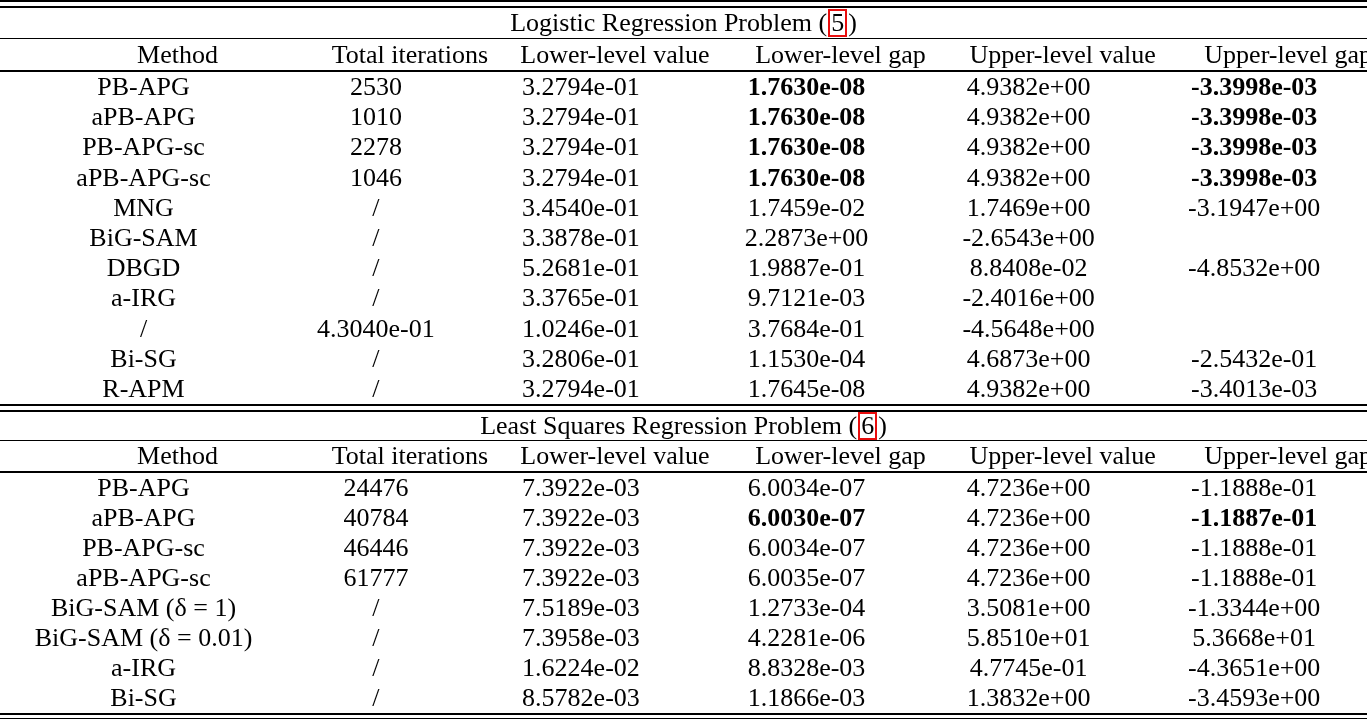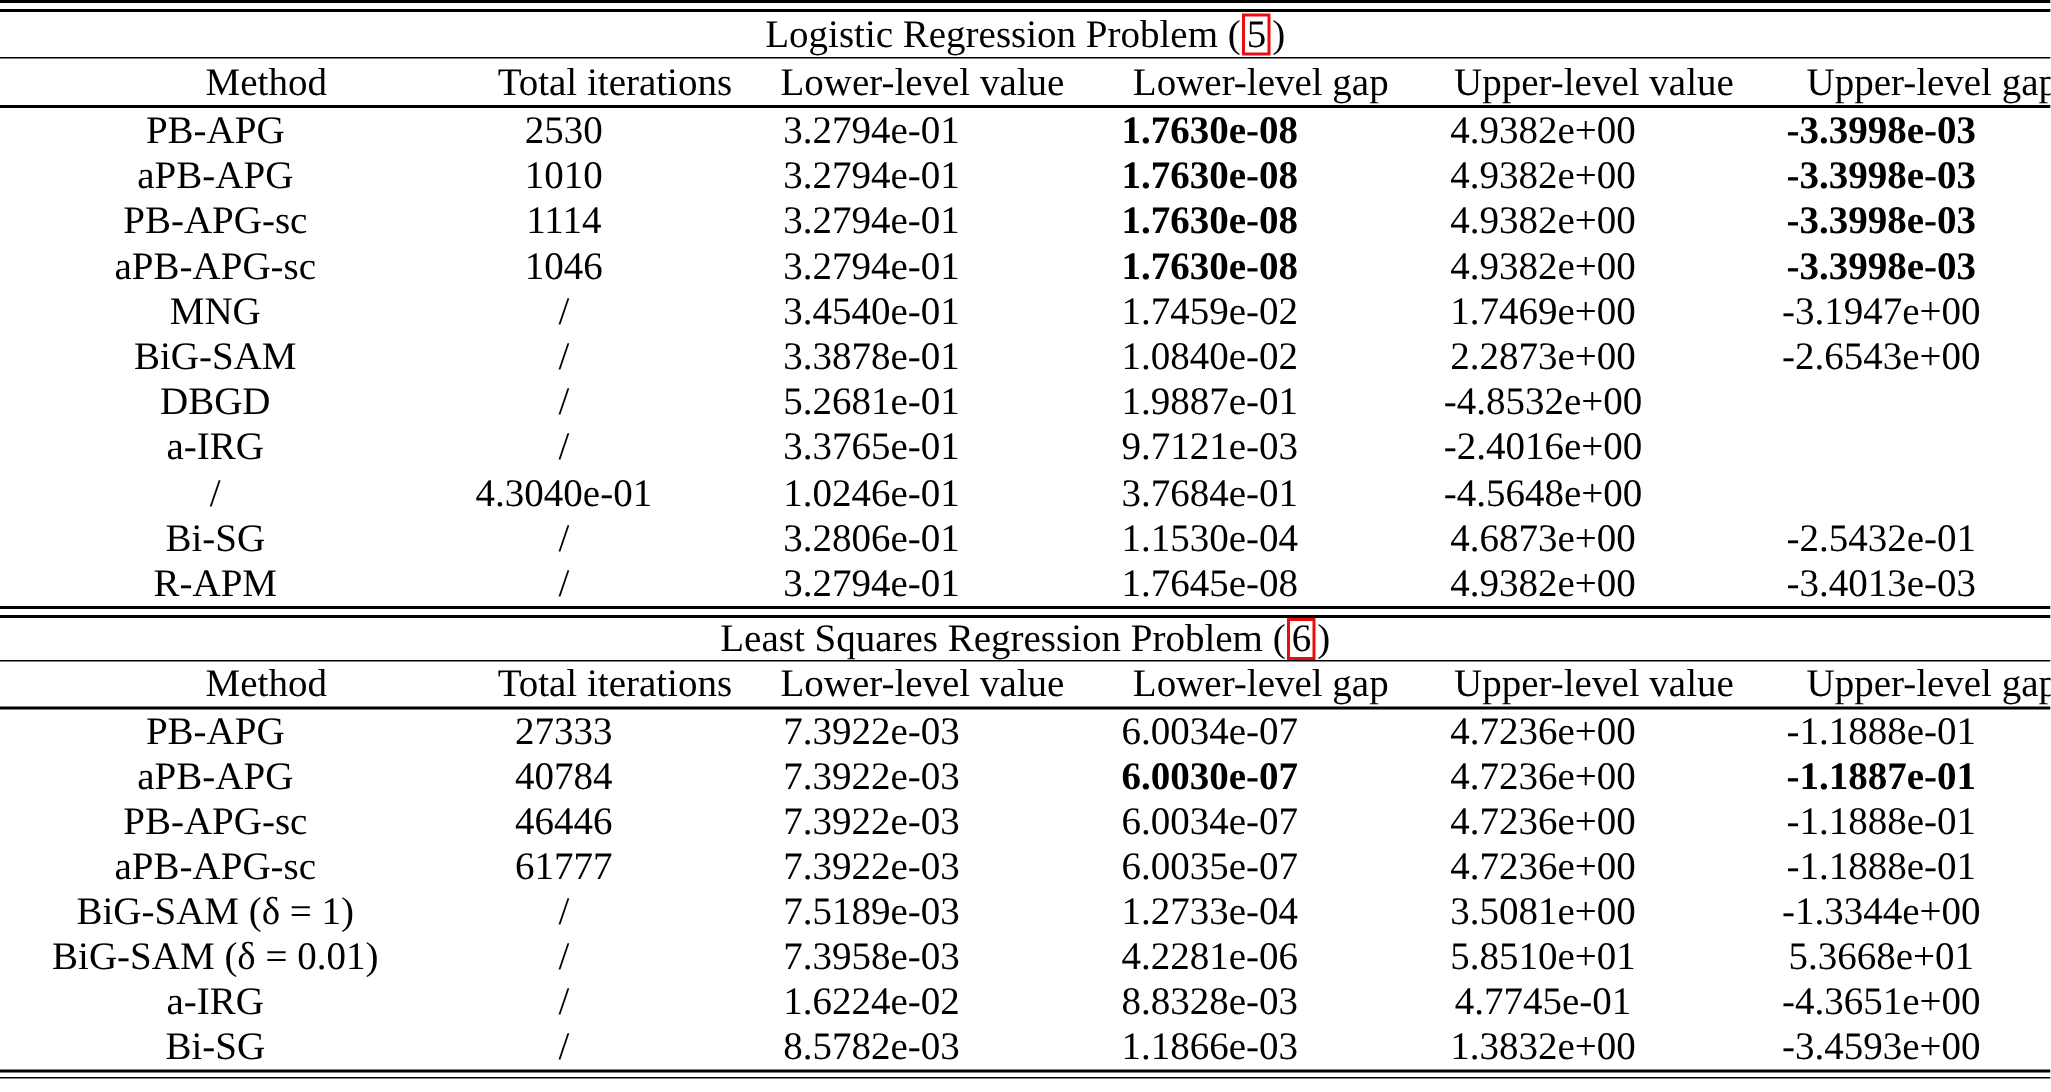--- a/index.html
+++ b/index.html
@@ -75,21 +75,21 @@
         <div class="grid-row trow">
           <span class="cell">aPB-APG</span>
           <span class="cell">1010</span>
           <span class="cell">3.2794e-01</span>
           <span class="cell bold">1.7630e-08</span>
           <span class="cell">4.9382e+00</span>
           <span class="cell bold">-3.3998e-03</span>
         </div>
         <div class="grid-row trow">
           <span class="cell">PB-APG-sc</span>
-          <span class="cell">1114</span>
+          <span class="cell">2278</span>
           <span class="cell">3.2794e-01</span>
           <span class="cell bold">1.7630e-08</span>
           <span class="cell">4.9382e+00</span>
           <span class="cell bold">-3.3998e-03</span>
         </div>
         <div class="grid-row trow">
           <span class="cell">aPB-APG-sc</span>
           <span class="cell">1046</span>
           <span class="cell">3.2794e-01</span>
           <span class="cell bold">1.7630e-08</span>
@@ -101,29 +101,29 @@
           <span class="cell">/</span>
           <span class="cell">3.4540e-01</span>
           <span class="cell">1.7459e-02</span>
           <span class="cell">1.7469e+00</span>
           <span class="cell">-3.1947e+00</span>
         </div>
         <div class="grid-row trow">
           <span class="cell">BiG-SAM</span>
           <span class="cell">/</span>
           <span class="cell">3.3878e-01</span>
-          <span class="cell">1.0840e-02</span>
           <span class="cell">2.2873e+00</span>
           <span class="cell">-2.6543e+00</span>
         </div>
         <div class="grid-row trow">
           <span class="cell">DBGD</span>
           <span class="cell">/</span>
           <span class="cell">5.2681e-01</span>
           <span class="cell">1.9887e-01</span>
+          <span class="cell">8.8408e-02</span>
           <span class="cell">-4.8532e+00</span>
         </div>
         <div class="grid-row trow">
           <span class="cell">a-IRG</span>
           <span class="cell">/</span>
           <span class="cell">3.3765e-01</span>
           <span class="cell">9.7121e-03</span>
           <span class="cell">-2.4016e+00</span>
         </div>
         <div class="grid-row trow">
@@ -165,21 +165,21 @@
         <span class="cell">Total iterations</span>
         <span class="cell">Lower-level value</span>
         <span class="cell">Lower-level gap</span>
         <span class="cell">Upper-level value</span>
         <span class="cell">Upper-level gap</span>
       </div>
     <div class="rule-thick"></div>
     <div>
         <div class="grid-row trow">
           <span class="cell">PB-APG</span>
-          <span class="cell">27333</span>
+          <span class="cell">24476</span>
           <span class="cell">7.3922e-03</span>
           <span class="cell">6.0034e-07</span>
           <span class="cell">4.7236e+00</span>
           <span class="cell">-1.1888e-01</span>
         </div>
         <div class="grid-row trow">
           <span class="cell">aPB-APG</span>
           <span class="cell">40784</span>
           <span class="cell">7.3922e-03</span>
           <span class="cell bold">6.0030e-07</span>

